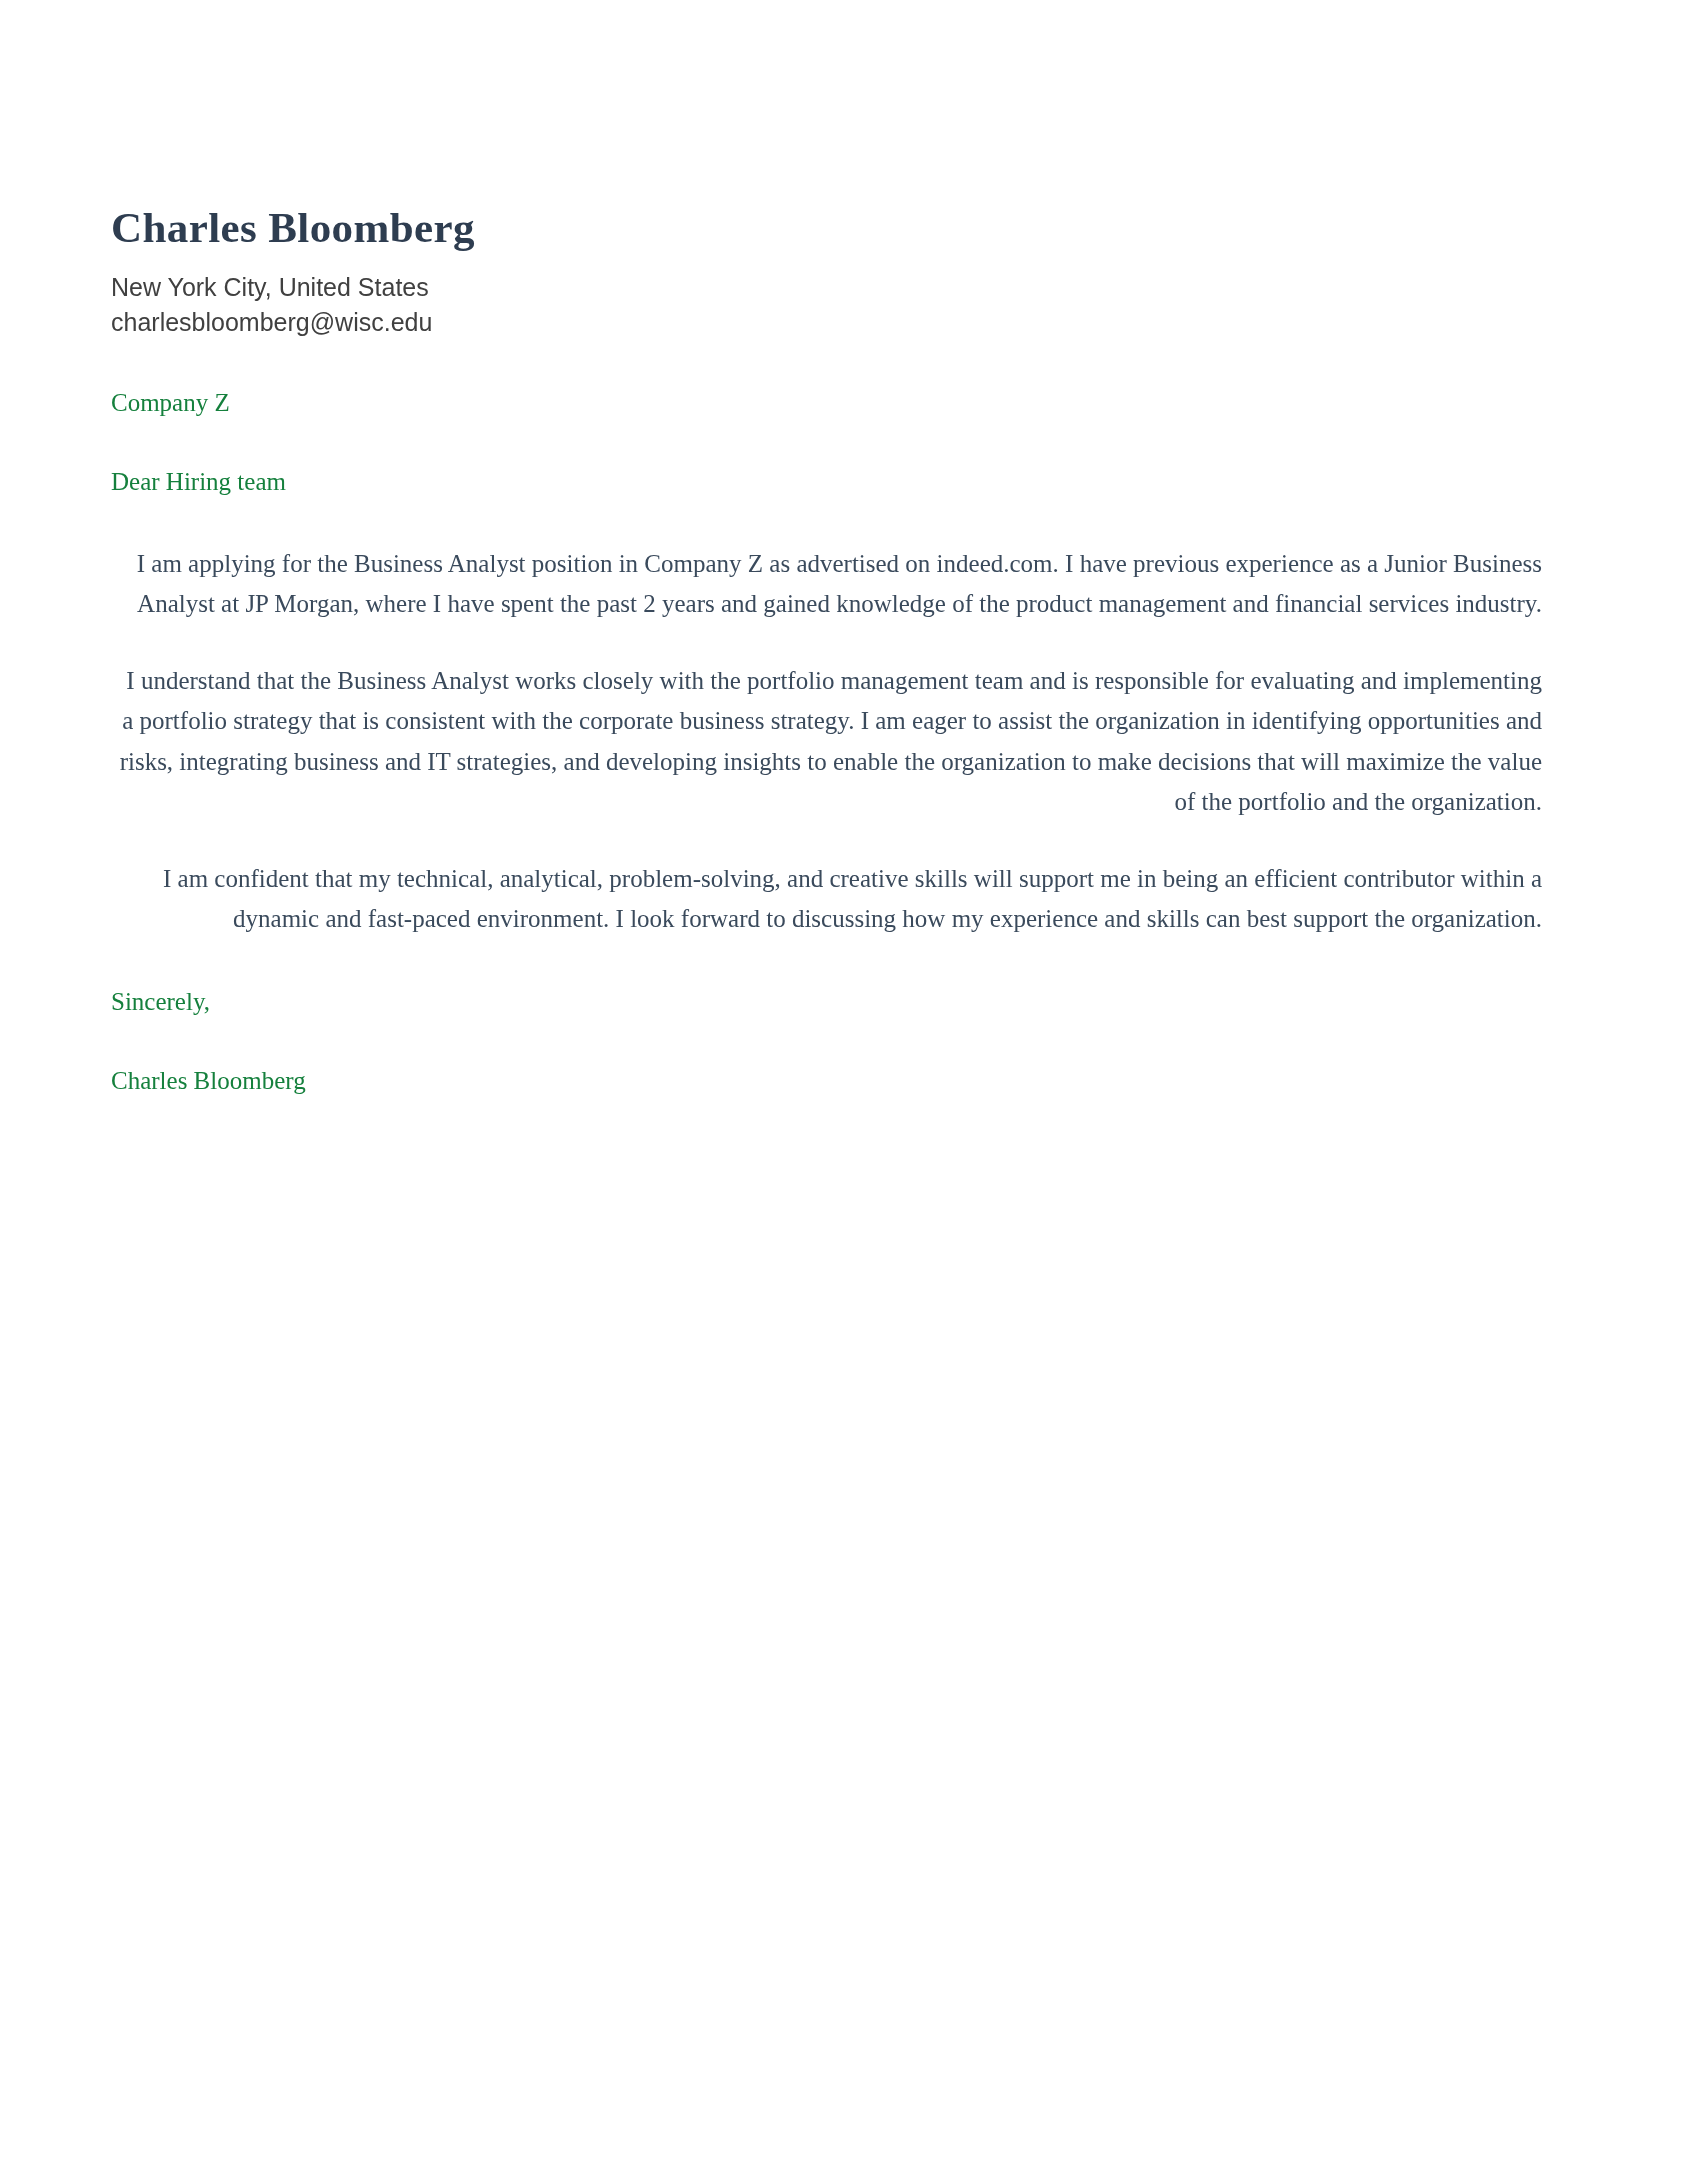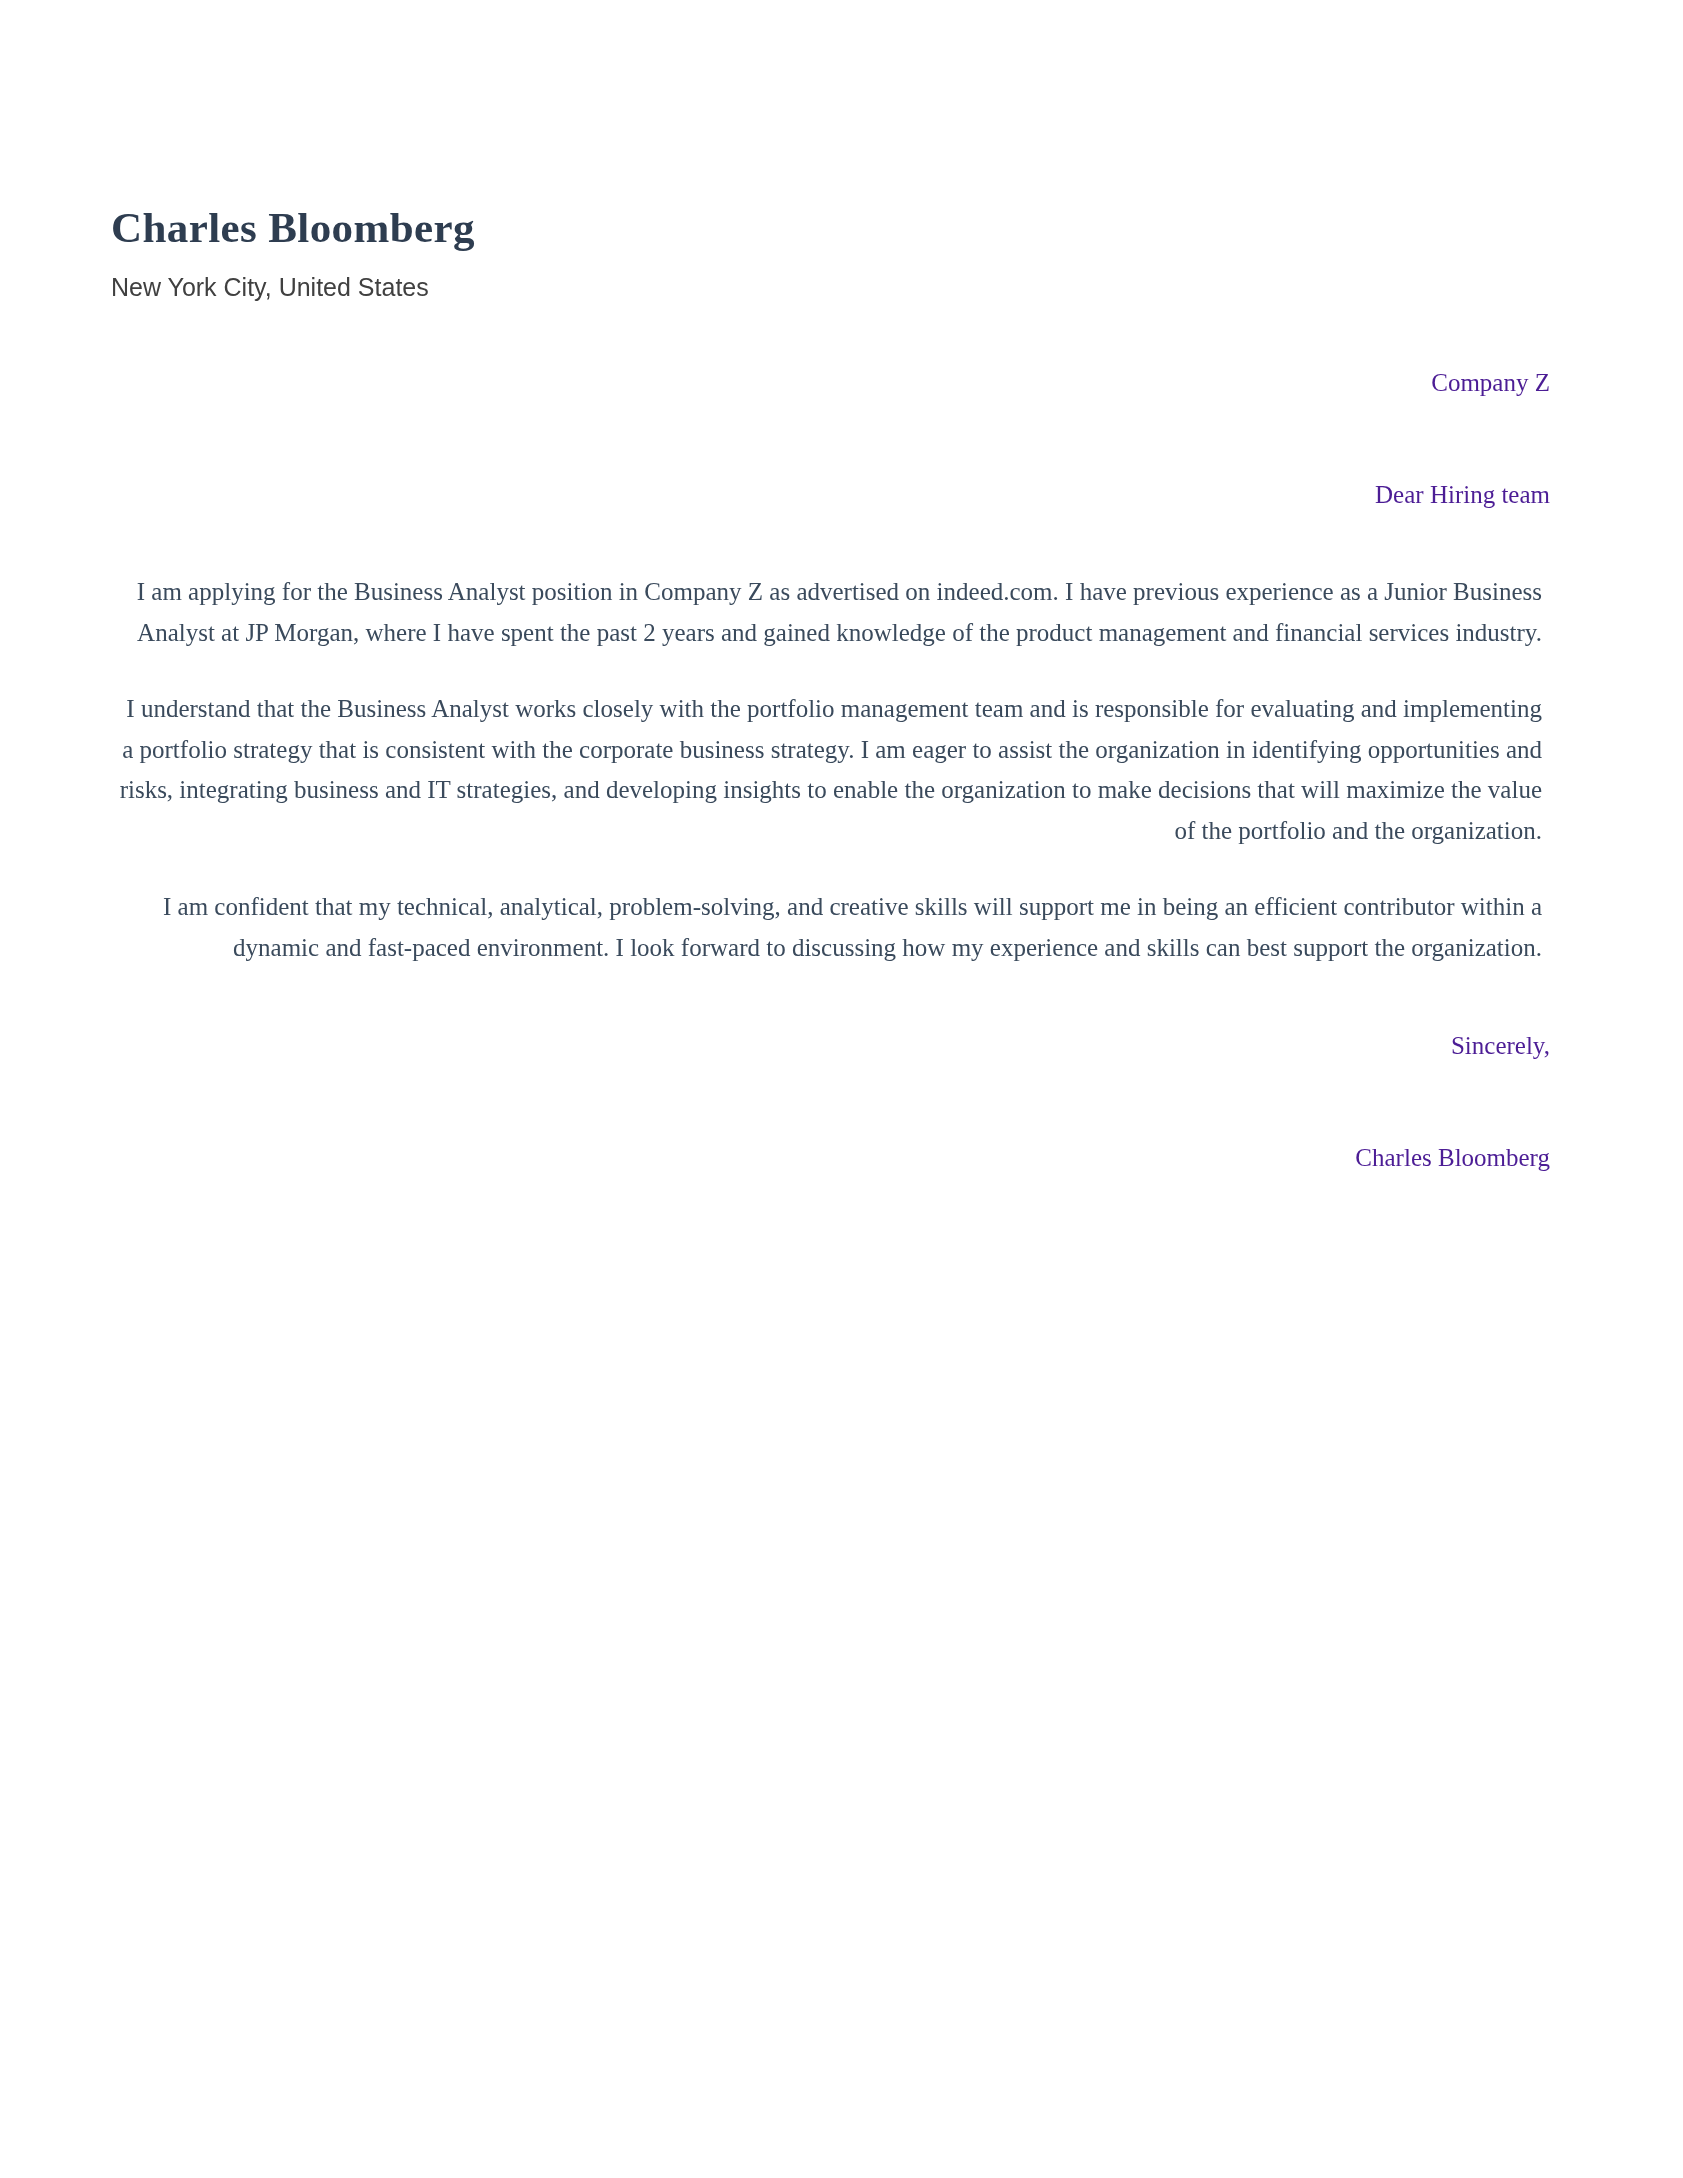--- a/index.html
+++ b/index.html
@@ -44,23 +44,22 @@
   .block-gap {
     height: 44px;
   }
   .recipient,
   .salutation,
   .closing,
   .signature {
     font-family: "Liberation Serif", "DejaVu Serif", serif;
     font-size: 25px;
     line-height: 1.42;
-    color: #4c1d95;
-    margin: 16px;
-    text-align: right;
+    color: #15803d;
+    margin: 0;
   }
   .body-para {
     font-family: "Liberation Serif", "DejaVu Serif", serif;
     font-size: 25px;
     line-height: 1.62;
     color: #3a4a5c;
     margin: 0;
     width: 1431px;
     text-align: right;
   }
@@ -72,20 +71,21 @@
 <body>
 
 <div class="page">
 
   <div class="letter">
 
     <h1 class="name-heading">Charles Bloomberg</h1>
 
     <div class="contact-block">
       <span class="contact-line">New York City, United States</span>
+      <span class="contact-line">charlesbloomberg@wisc.edu</span>
     </div>
 
     <div class="block-gap"></div>
 
     <p class="recipient">Company Z</p>
 
     <div class="block-gap"></div>
 
     <p class="salutation">Dear Hiring team</p>
 

